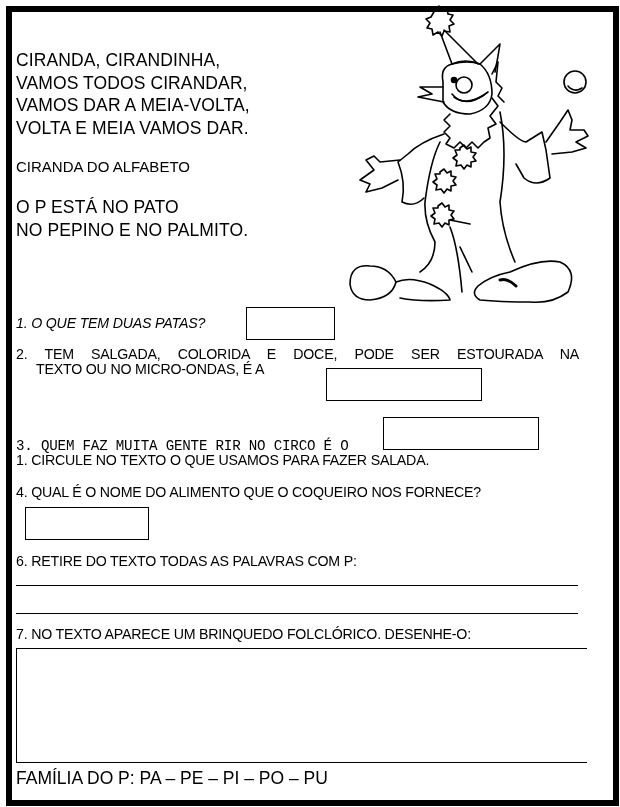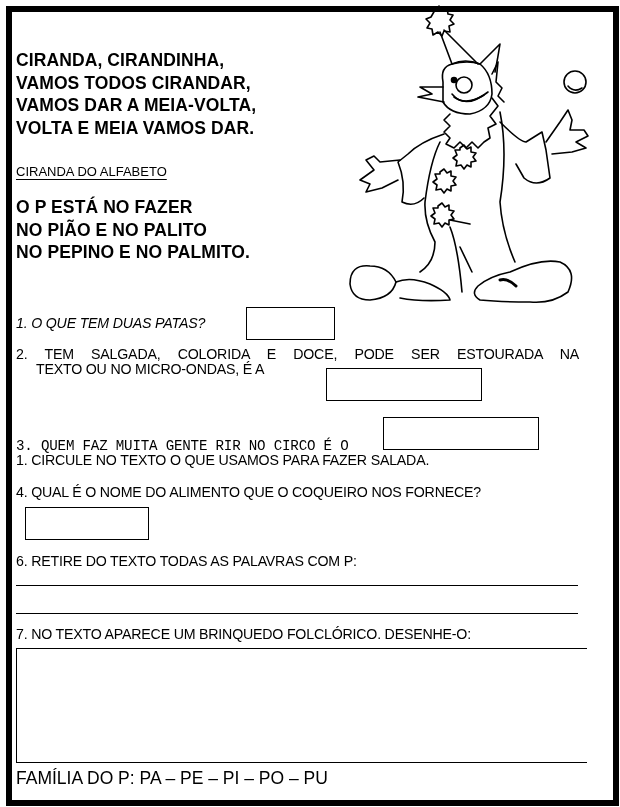--- a/index.html
+++ b/index.html
@@ -1,22 +1,22 @@
 <!DOCTYPE html>
 <html><head>
 <meta charset="utf-8">
 <style>
   html, body { margin: 0; padding: 0; background: #ffffff; }
   body { width: 620px; height: 807px; position: relative; overflow: hidden;
          font-family: "Liberation Sans", sans-serif; color: #000; }
   .frame { position: absolute; left: 6px; top: 6px; width: 601px; height: 788px;
            border: 6px solid #000; background: #fff; }
   .abs { position: absolute; white-space: nowrap; }
-  .poem { left: 16px; font-size: 17.5px; line-height: 22.5px; letter-spacing: 0.1px; font-weight: bold; }
-  .title { left: 16px; top: 164px; font-size: 13px; text-decoration: underline; text-underline-offset: 3px; }
+  .poem { left: 16px; font-size: 17.5px; line-height: 22.5px; letter-spacing: 0.1px; }
+  .title { left: 16px; top: 158px; font-size: 15px; text-underline-offset: 3px; }
   .q { left: 16px; font-size: 14.2px; letter-spacing: -0.2px; }
   .box { position: absolute; border: 1px solid #000; background: #fff; }
   .hline { position: absolute; height: 1px; background: #000; }
   .family { left: 16px; top: 768px; font-size: 17.5px; }
   .q2 { left: 16px; top: 346px; width: 563px; font-size: 14.2px; letter-spacing: -0.2px; white-space: normal; }
   .q2 .l1 { display: block; text-align: justify; text-align-last: justify; }
   .q2 .l2 { display: block; padding-left: 20px; margin-top: -1px; }
   .clown { position: absolute; left: 340px; top: 2px; width: 260px; height: 306px; }
 </style>
 </head>
@@ -27,22 +27,21 @@
 <div class="abs poem" style="top:49px;">
   <div>CIRANDA, CIRANDINHA,</div>
   <div>VAMOS TODOS CIRANDAR,</div>
   <div>VAMOS DAR A MEIA-VOLTA,</div>
   <div>VOLTA E MEIA VAMOS DAR.</div>
 </div>
 
 <div class="abs title">CIRANDA DO ALFABETO</div>
 
 <div class="abs poem" style="top:196px;">
-  <div>O P ESTÁ NO FAZER</div>
-  <div>NO PIÃO E NO PALITO</div>
+  <div>O P ESTÁ NO PATO</div>
   <div>NO PEPINO E NO PALMITO.</div>
 </div>
 
 <svg class="clown" viewBox="0 0 260 306" fill="none" stroke="#000" stroke-width="1.6" stroke-linejoin="round" stroke-linecap="round">
 
   <path d="M95 8 l4 -4 l3 5 l5 -3 l1 6 l5 1 l-3 5 l4 4 l-5 2 l1 6 l-6 -1 l-2 5 l-4 -4 l-5 3 l-1 -6 l-5 -1 l3 -5 l-4 -4 l5 -2 z"></path>
 
   <path d="M100 30 L112 62 M104 28 L138 62"></path>
   <path d="M112 62 Q125 56 140 62 L160 42 Q158 55 155 70"></path>
 

